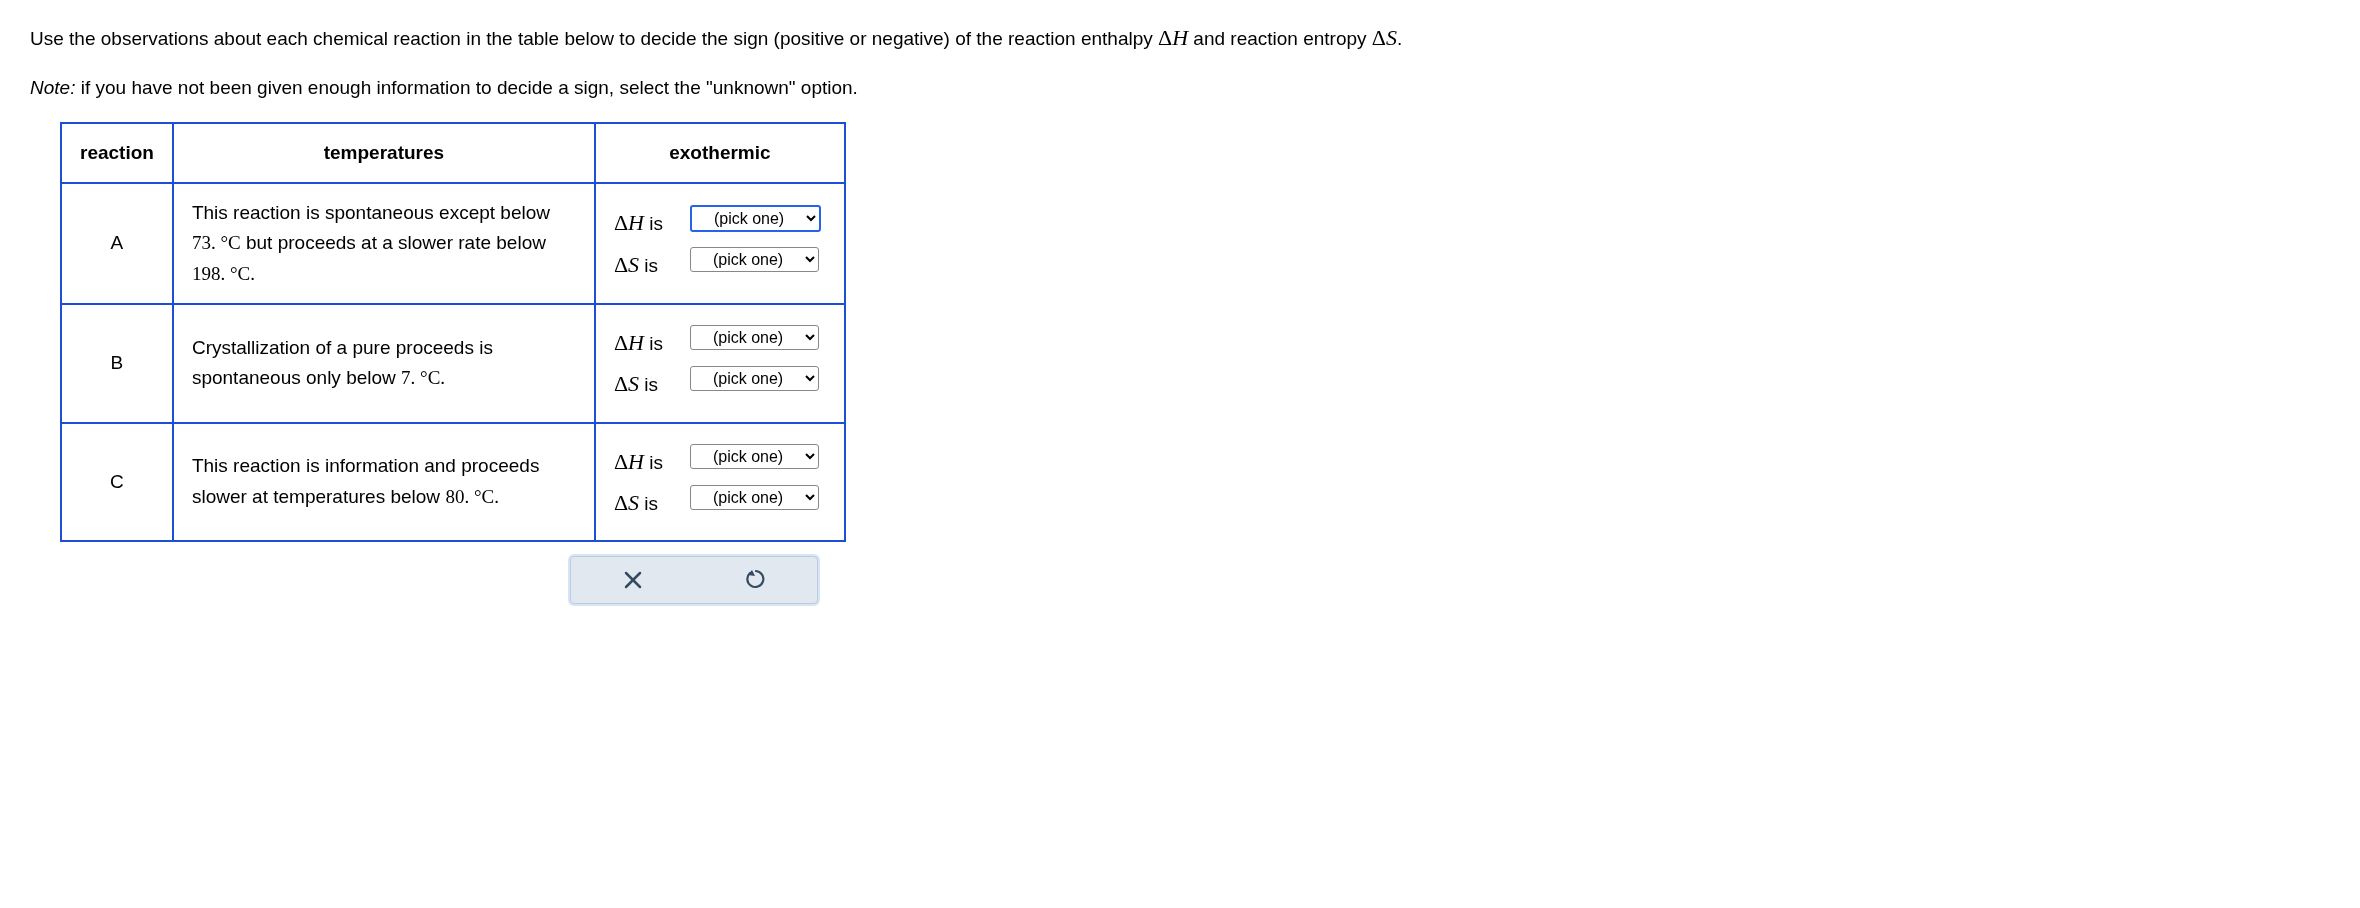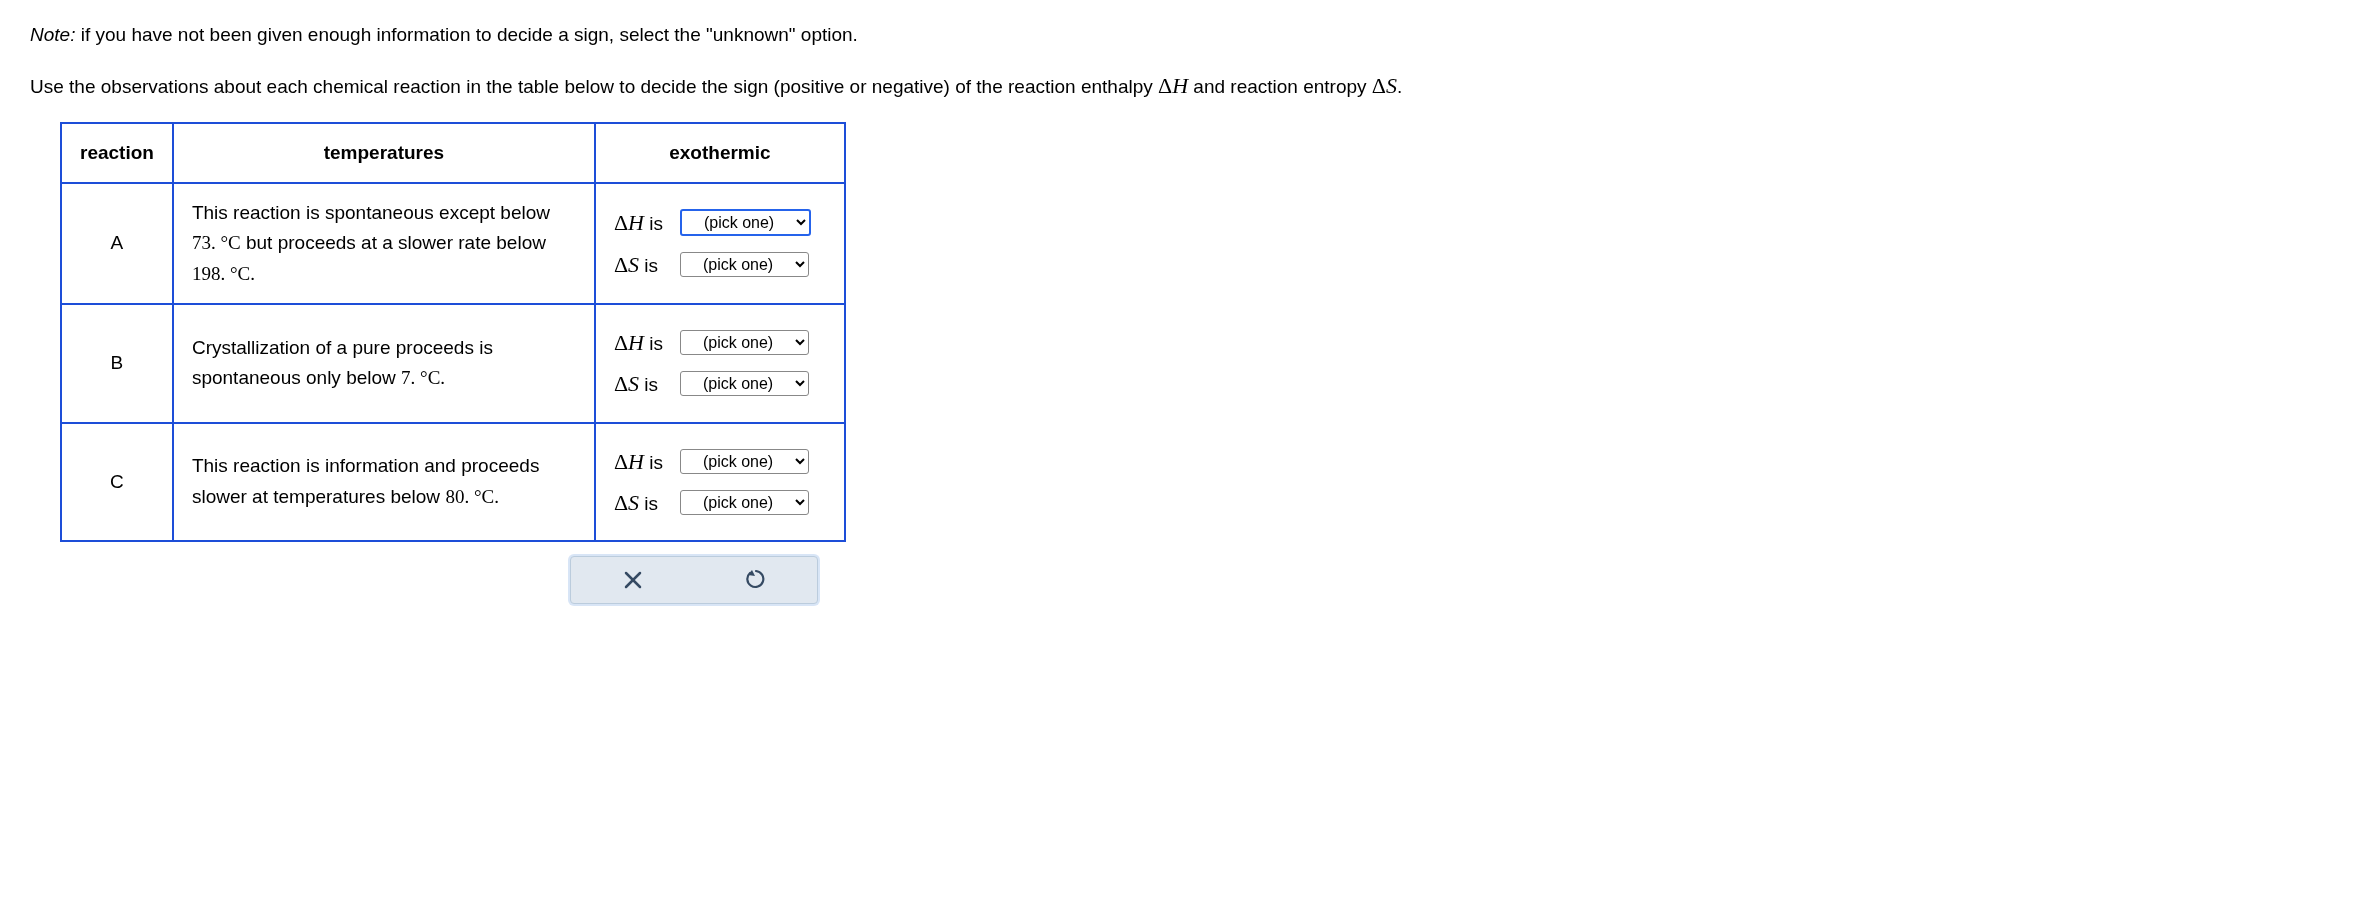--- a/index.html
+++ b/index.html
@@ -49,21 +49,22 @@
       width: 110px;
     }
     table.rx td.rx-obs {
       width: 422px;
     }
     table.rx td.rx-concl {
       width: 250px;
     }
     .concl-row {
       display: flex;
-      align-items: center;
+      align-items: flex-start;
+      gap: 10px;
       margin: 6px 0;
     }
     .concl-label {
       min-width: 66px;
     }
     select {
       font-family: Verdana, Geneva, sans-serif;
       font-size: 16px;
       padding: 2px 18px;
       border: 1px solid #888;
@@ -103,24 +104,24 @@
       width: 40px;
       height: 40px;
     }
     .action-btn svg { display: block; }
   </style>
 </head>
 <body>
 
 <div class="prompt">
   <p>
-    <span class="note-label">Note:</span><span> if you have not been given enough information to decide a sign, select the "unknown" option.</span>
+    <span>Use the observations about each chemical reaction in the table below to decide the sign (positive or negative) of the reaction enthalpy </span><span class="math-it"><span class="delta">Δ</span>H</span><span> and reaction entropy </span><span class="math-it"><span class="delta">Δ</span>S</span><span>.</span>
   </p>
   <p>
-    <span>Use the observations about each chemical reaction in the table below to decide the sign (positive or negative) of the reaction enthalpy </span><span class="math-it"><span class="delta">Δ</span>H</span><span> and reaction entropy </span><span class="math-it"><span class="delta">Δ</span>S</span><span>.</span>
+    <span class="note-label">Note:</span><span> if you have not been given enough information to decide a sign, select the "unknown" option.</span>
   </p>
 </div>
 
 <table class="rx">
   <thead>
     <tr>
       <th>reaction</th>
       <th>temperatures</th>
       <th>exothermic</th>
     </tr>

